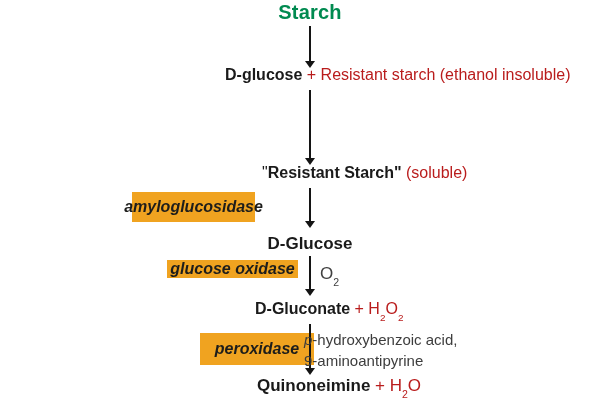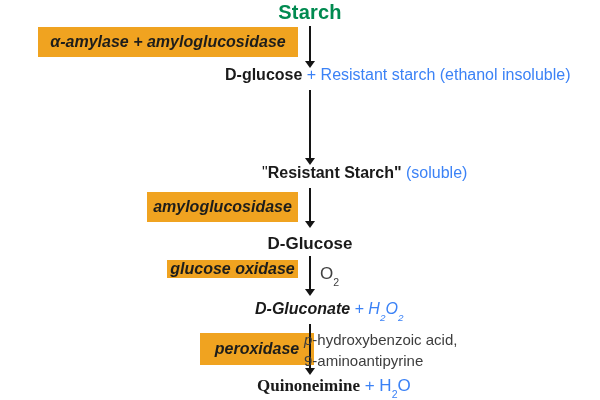--- a/index.html
+++ b/index.html
@@ -18,63 +18,60 @@
     text-align: center; font-size: 20px; font-weight: bold;
     color: #008a50; letter-spacing: 0.2px;
   }
   .ebox {
     position: absolute; background: #f0a320;
     display: flex; align-items: center; justify-content: center;
     font-style: italic; font-weight: bold; font-size: 16px; color: #1d1d1b;
     white-space: nowrap;
   }
   .b1 { left: 38px;  top: 27px;  width: 260px; height: 30px; }
-  .b2 { left: 147px; top: 192px; width: 151px; height: 30px; }
+  .b2 { left: 132px; top: 192px; width: 123px; height: 30px; }
   .b3 { left: 167px; top: 260px; width: 131px; height: 18px; }
   .b4 { left: 200px; top: 333px; width: 114px;  height: 32px; }
   .arrow { position: absolute; width: 2px; background: #141414; }
   .arrow::after {
     content: ""; position: absolute; left: -4px; bottom: -7px;
     border-left: 5px solid transparent; border-right: 5px solid transparent;
     border-top: 7px solid #141414;
   }
   .a1 { left: 309px; top: 26px;  height: 35px; }
   .a2 { left: 309px; top: 90px;  height: 68px; }
   .a3 { left: 309px; top: 188px; height: 33px; }
   .a4 { left: 309px; top: 256px; height: 33px; }
   .a5 { left: 309px; top: 324px; height: 44px; }
   .line { position: absolute; font-size: 16px; color: #1a1a1a; white-space: nowrap; }
   .line b { font-weight: bold; color: #1a1a1a; }
-  .gray { color: #3b82f6; font-weight: normal; margin-top: 47px; }
-  .blue { color: #1c1ce0; font-family: Liberation Serif, serif; }
+  .gray { color: #b91c1c; font-weight: normal; margin-top: 47px; }
+  .blue { color: #1c1ce0; }
   .p1 { left: 225px; top: 66px; }
   .steps { position: absolute; left: 320px; top: 92px; font-size: 16px;
            line-height: 22px; color: #3d3d3d; }
   .p2 { left: 262px; top: 164px; }
   .p3 { left: 240px; top: 234px; width: 140px; text-align: center;
         font-weight: bold; font-size: 17px; }
   .o2 { left: 320px; top: 264px; font-size: 17px; color: #404040; }
-  .p4 { left: 255px; top: 300px; font-style: italic; }
+  .p4 { left: 255px; top: 300px; }
   .reagents { position: absolute; left: 304px; top: 329px; font-size: 15px;
               line-height: 21px; color: #3d3d3d; white-space: nowrap; }
   .p5 { left: 257px; top: 376px; font-size: 17px; }
   sub { font-size: 0.62em; position: relative; top: 0.25em; line-height: 0; }
 </style>
 </head>
 <body>
 
 <div class="canvas">
 
   <div class="title">Starch</div>
 
   <div class="arrow a1"></div>
 
-  <div class="ebox b1">
-    <span>α-amylase + amyloglucosidase</span>
-  </div>
 
   <div class="line p1">
     <b>D-glucose</b><span class="gray"> + Resistant starch (ethanol insoluble)</span>
   </div>
 
   <div class="arrow a2"></div>
 
   <div class="line p2">
     <span>"</span><b>Resistant Starch"</b><span class="gray"> (soluble)</span>
   </div>

